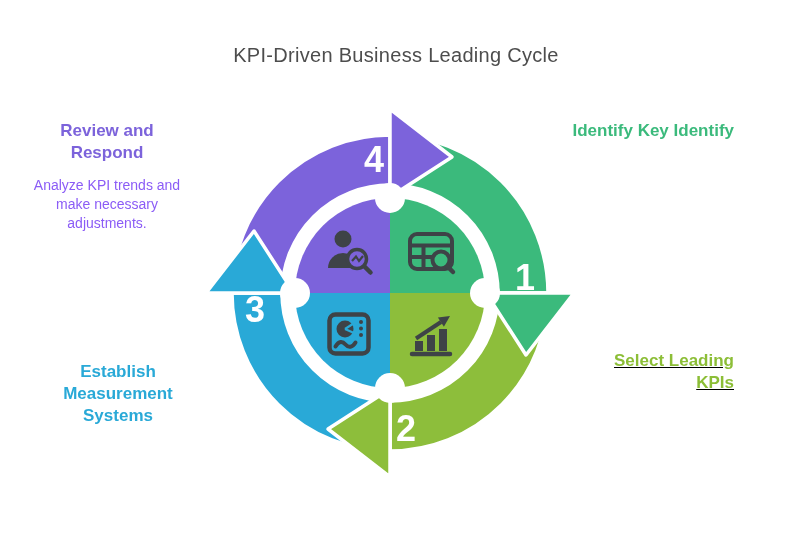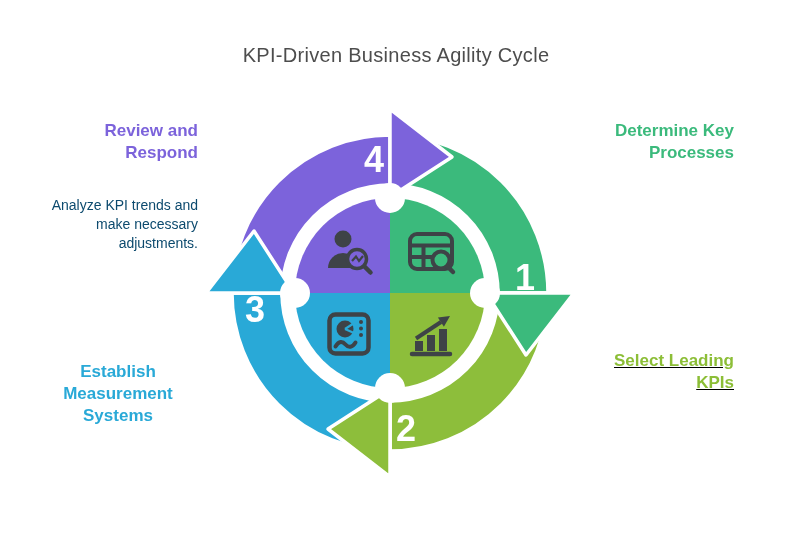--- a/index.html
+++ b/index.html
@@ -7,48 +7,48 @@
     width:792px;height:540px;position:relative;overflow:hidden;
     background:#ffffff;
     font-family:"Liberation Sans",sans-serif;
   }
   .title{
     position:absolute;left:0;top:44px;width:100%;
     text-align:center;font-size:20px;color:#4d4d4d;letter-spacing:.3px;
   }
   .tb{position:absolute;}
   .tb .h{font-weight:bold;font-size:17px;line-height:1.28;}
-  .tb .b{font-size:14px;line-height:1.36;color:#0c4a6e;margin-top:32px;}
-  .tl{left:48px;top:120px;width:150px;text-align:right;}
+  .tb .b{font-size:14px;line-height:1.36;color:#8b5cf6;margin-top:12px;}
+  .tl{left:32px;top:120px;width:150px;text-align:center;}
   .tr{right:58px;top:120px;width:162px;text-align:right;}
   .bl{left:48px;top:361px;width:140px;text-align:center;}
   .br{right:58px;top:350px;width:155px;text-align:right;text-decoration:underline;}
   .c-purple{color:#7c63db;}
   .c-green{color:#3bba7c;}
   .c-blue{color:#29a9d7;}
   .c-lime{color:#8cbe37;}
   .diagram{position:absolute;left:170px;top:73px;}
   .band,.head{stroke:#ffffff;stroke-width:3.5;stroke-linejoin:round;}
   .num{
     font-family:"Liberation Sans",sans-serif;font-size:36px;font-weight:bold;
     fill:#ffffff;text-anchor:middle;dominant-baseline:central;
   }
 </style>
 </head>
 <body>
 
-<div class="title">KPI-Driven Business Agility Cycle</div>
+<div class="title">KPI-Driven Business Leading Cycle</div>
 
 <div class="tb tl">
   <div class="h c-purple">Review and Respond</div>
   <div class="b">Analyze KPI trends and make necessary adjustments.</div>
 </div>
 
 <div class="tb tr">
-  <div class="h c-green">Determine Key Processes</div>
+  <div class="h c-green">Identify Key Identify</div>
 </div>
 
 <div class="tb bl">
   <div class="h c-blue">Establish Measurement Systems</div>
 </div>
 
 <div class="tb br">
   <div class="h c-lime">Select Leading KPIs</div>
 </div>
 

